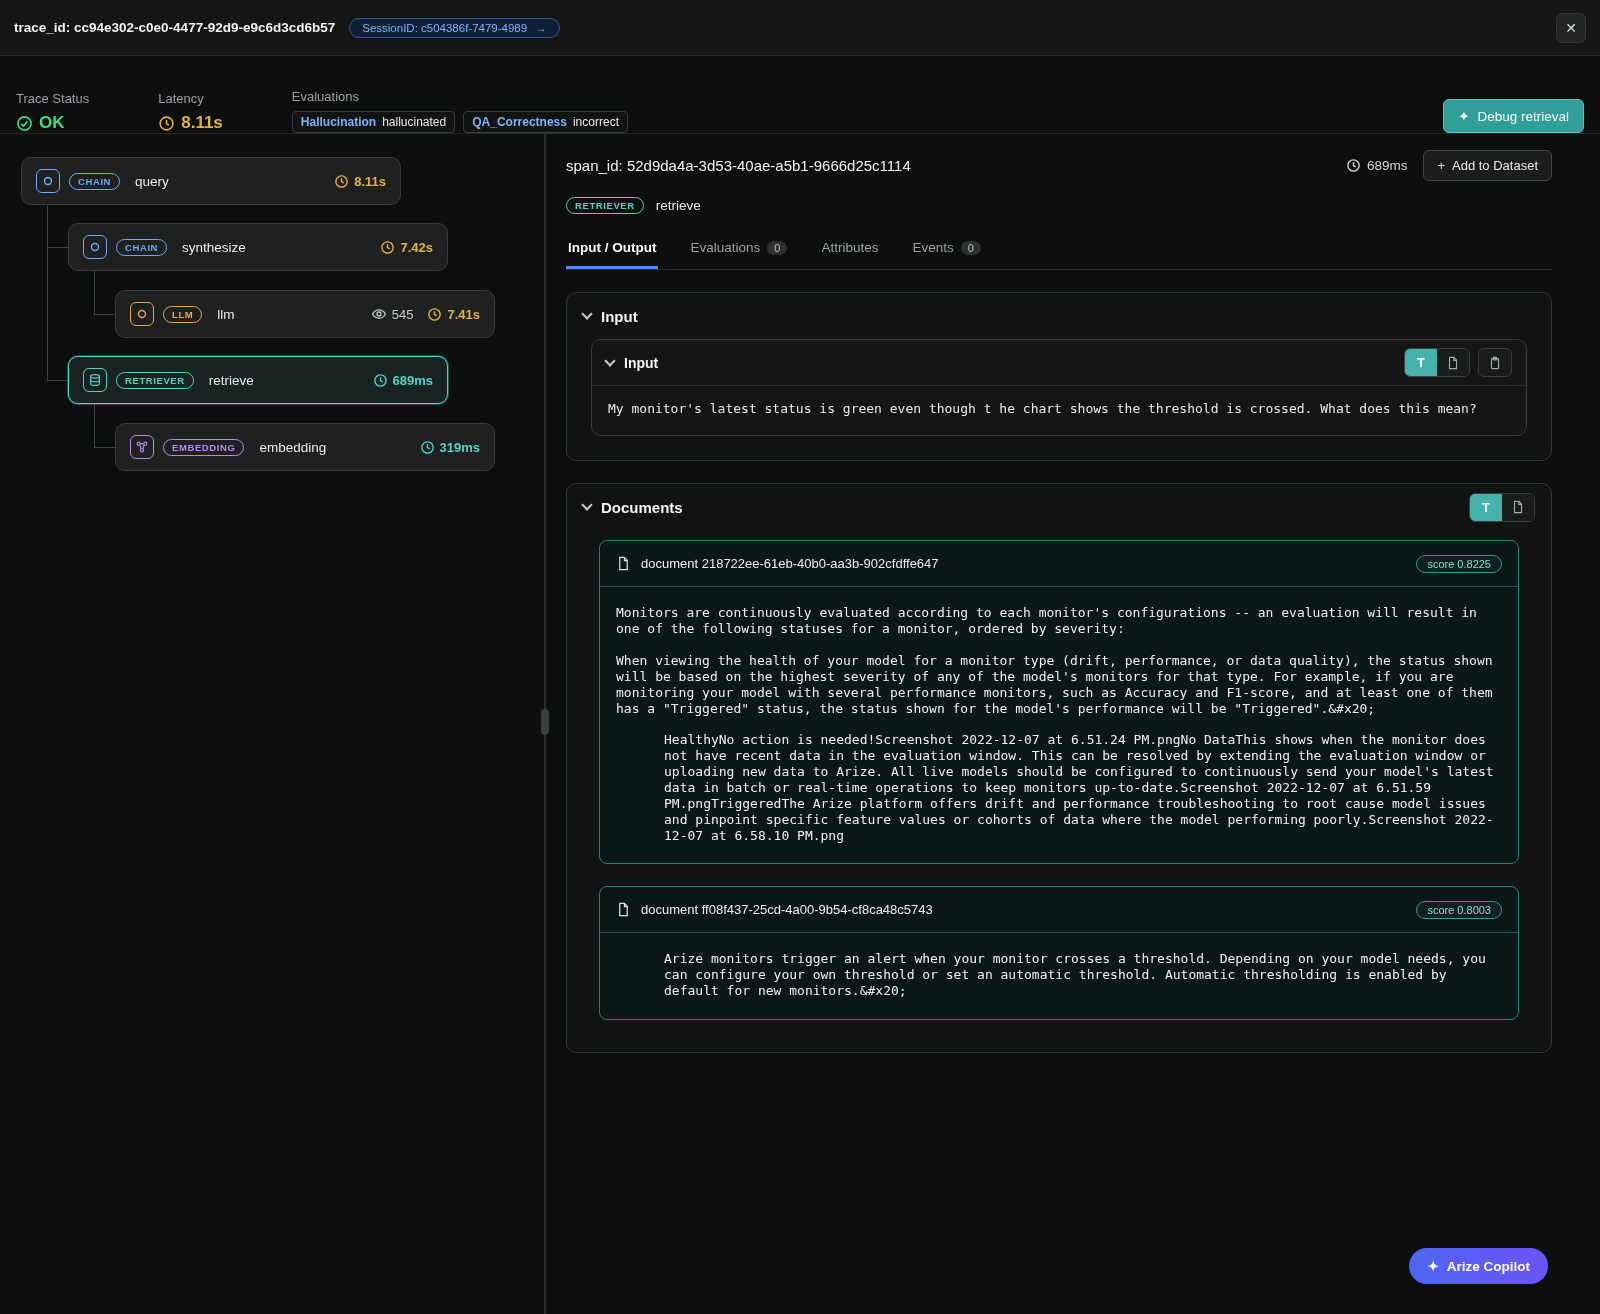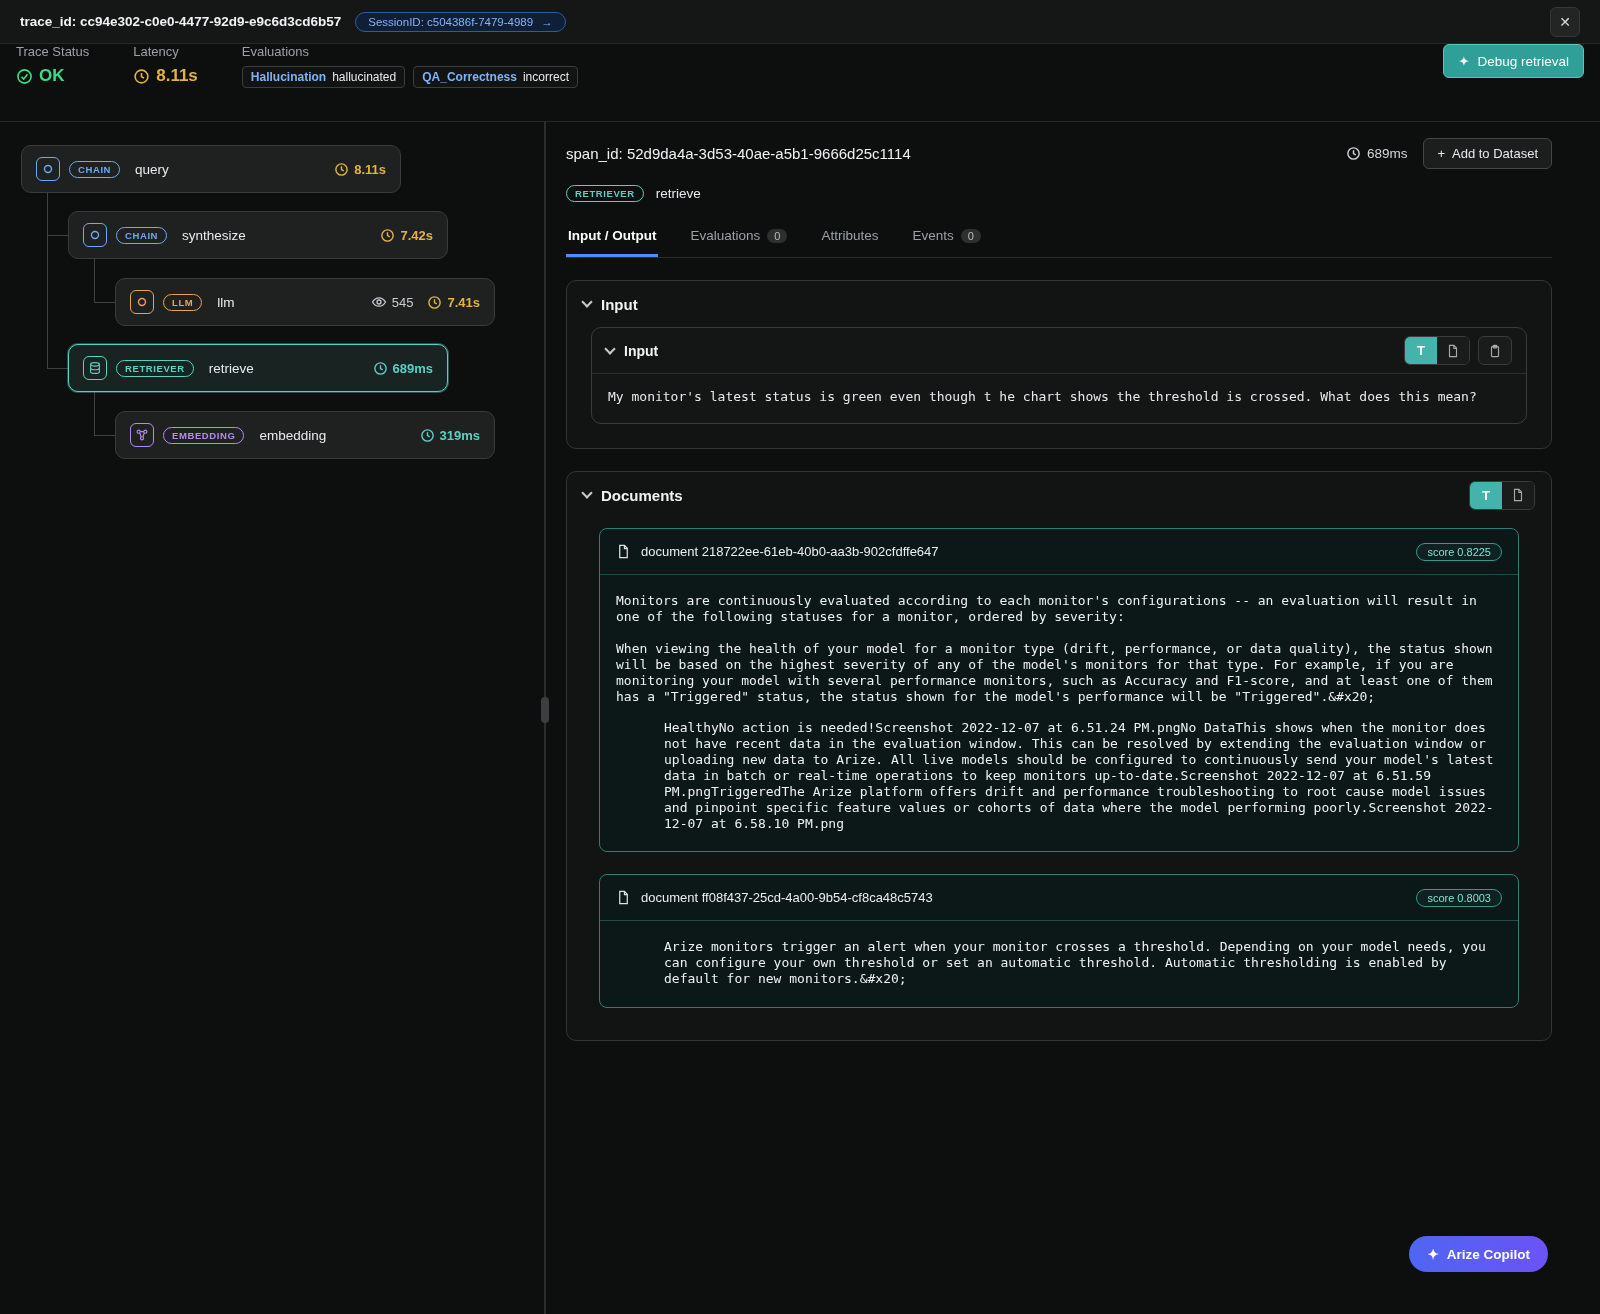--- a/index.html
+++ b/index.html
@@ -1,32 +1,32 @@
 <!DOCTYPE html>
 <html><head>
 <meta charset="utf-8">
 <style>
   * { box-sizing: border-box; margin: 0; padding: 0; }
   html,body { width:1600px; height:1314px; background:#0d0e0e; color:#e8eaed;
     font-family:"Liberation Sans", sans-serif; overflow:hidden; }
 
   
-  .topbar { height:44px; background:#151717; border-bottom:1px solid #262828;
-    display:flex; align-items:center; padding:0 20px; gap:14px; }
+  .topbar { height:56px; background:#151717; border-bottom:1px solid #262828;
+    display:flex; align-items:center; padding:0 14px; gap:14px; }
   .trace-id { font-size:13.5px; color:#f0f2f3; font-weight:bold; }
   .session-badge { display:inline-flex; align-items:center; gap:8px; background:#0f2036;
     border:1px solid #2e5c9e; color:#82b4f6; font-size:11.5px; padding:3px 12px;
     border-radius:13px; cursor:pointer; }
   .close-btn { margin-left:auto; width:30px; height:30px; background:#232525;
     border:1px solid #343737; border-radius:6px; color:#d7dadb; font-size:14px;
     display:flex; align-items:center; justify-content:center; cursor:pointer; }
 
   
   .summary { height:78px; border-bottom:1px solid #262828; display:flex;
-    align-items:flex-start; padding:0 16px; gap:44px; }
+    align-items:flex-end; padding:0 16px; gap:69px; }
   .sum-col { display:flex; flex-direction:column; gap:7px; }
   .sum-label { font-size:13px; color:#9ba1a6; }
   .sum-value { display:flex; align-items:center; gap:6px; font-size:17px; font-weight:bold; }
   .ok { color:#3ddc84; }
   .lat { color:#e3b341; }
   .eval-badges { display:flex; gap:8px; }
   .eval-badge { display:inline-flex; gap:6px; align-items:center; border:1px solid #3a3d3e;
     background:#121414; border-radius:4px; padding:3px 8px; font-size:12px; cursor:pointer; }
   .eval-name { color:#7fb3f7; font-weight:bold; }
   .eval-val { color:#e8eaed; }

